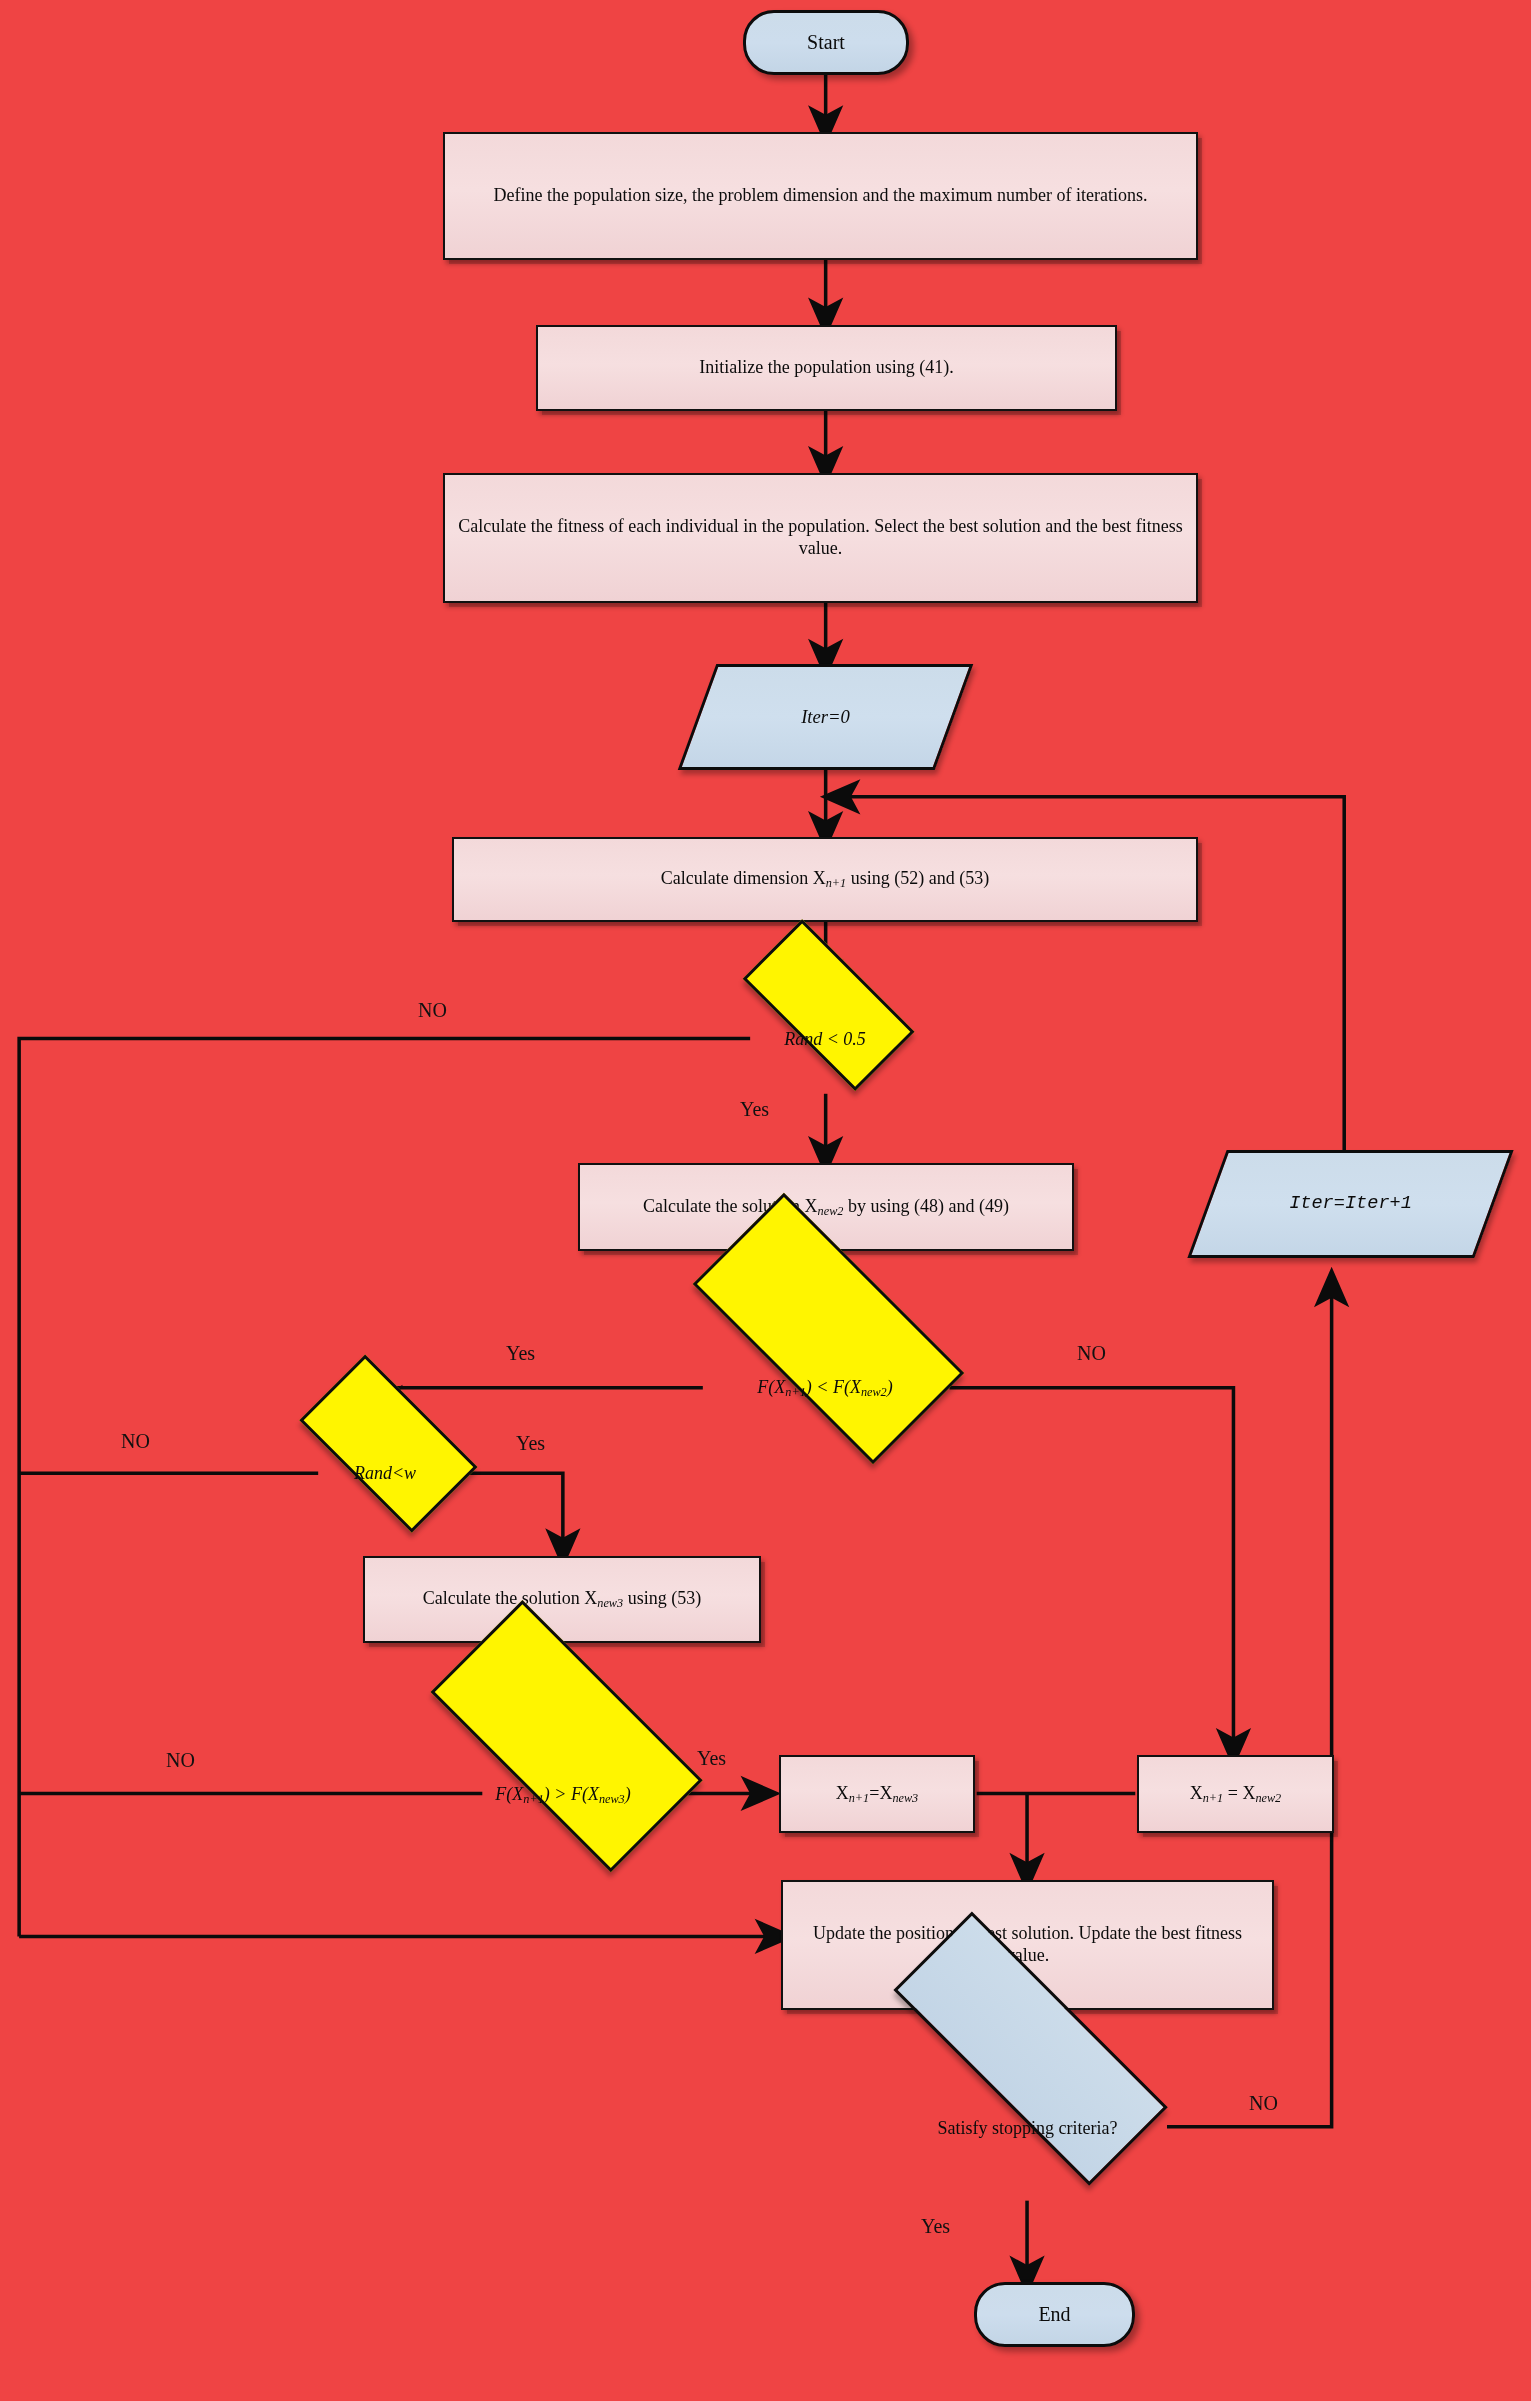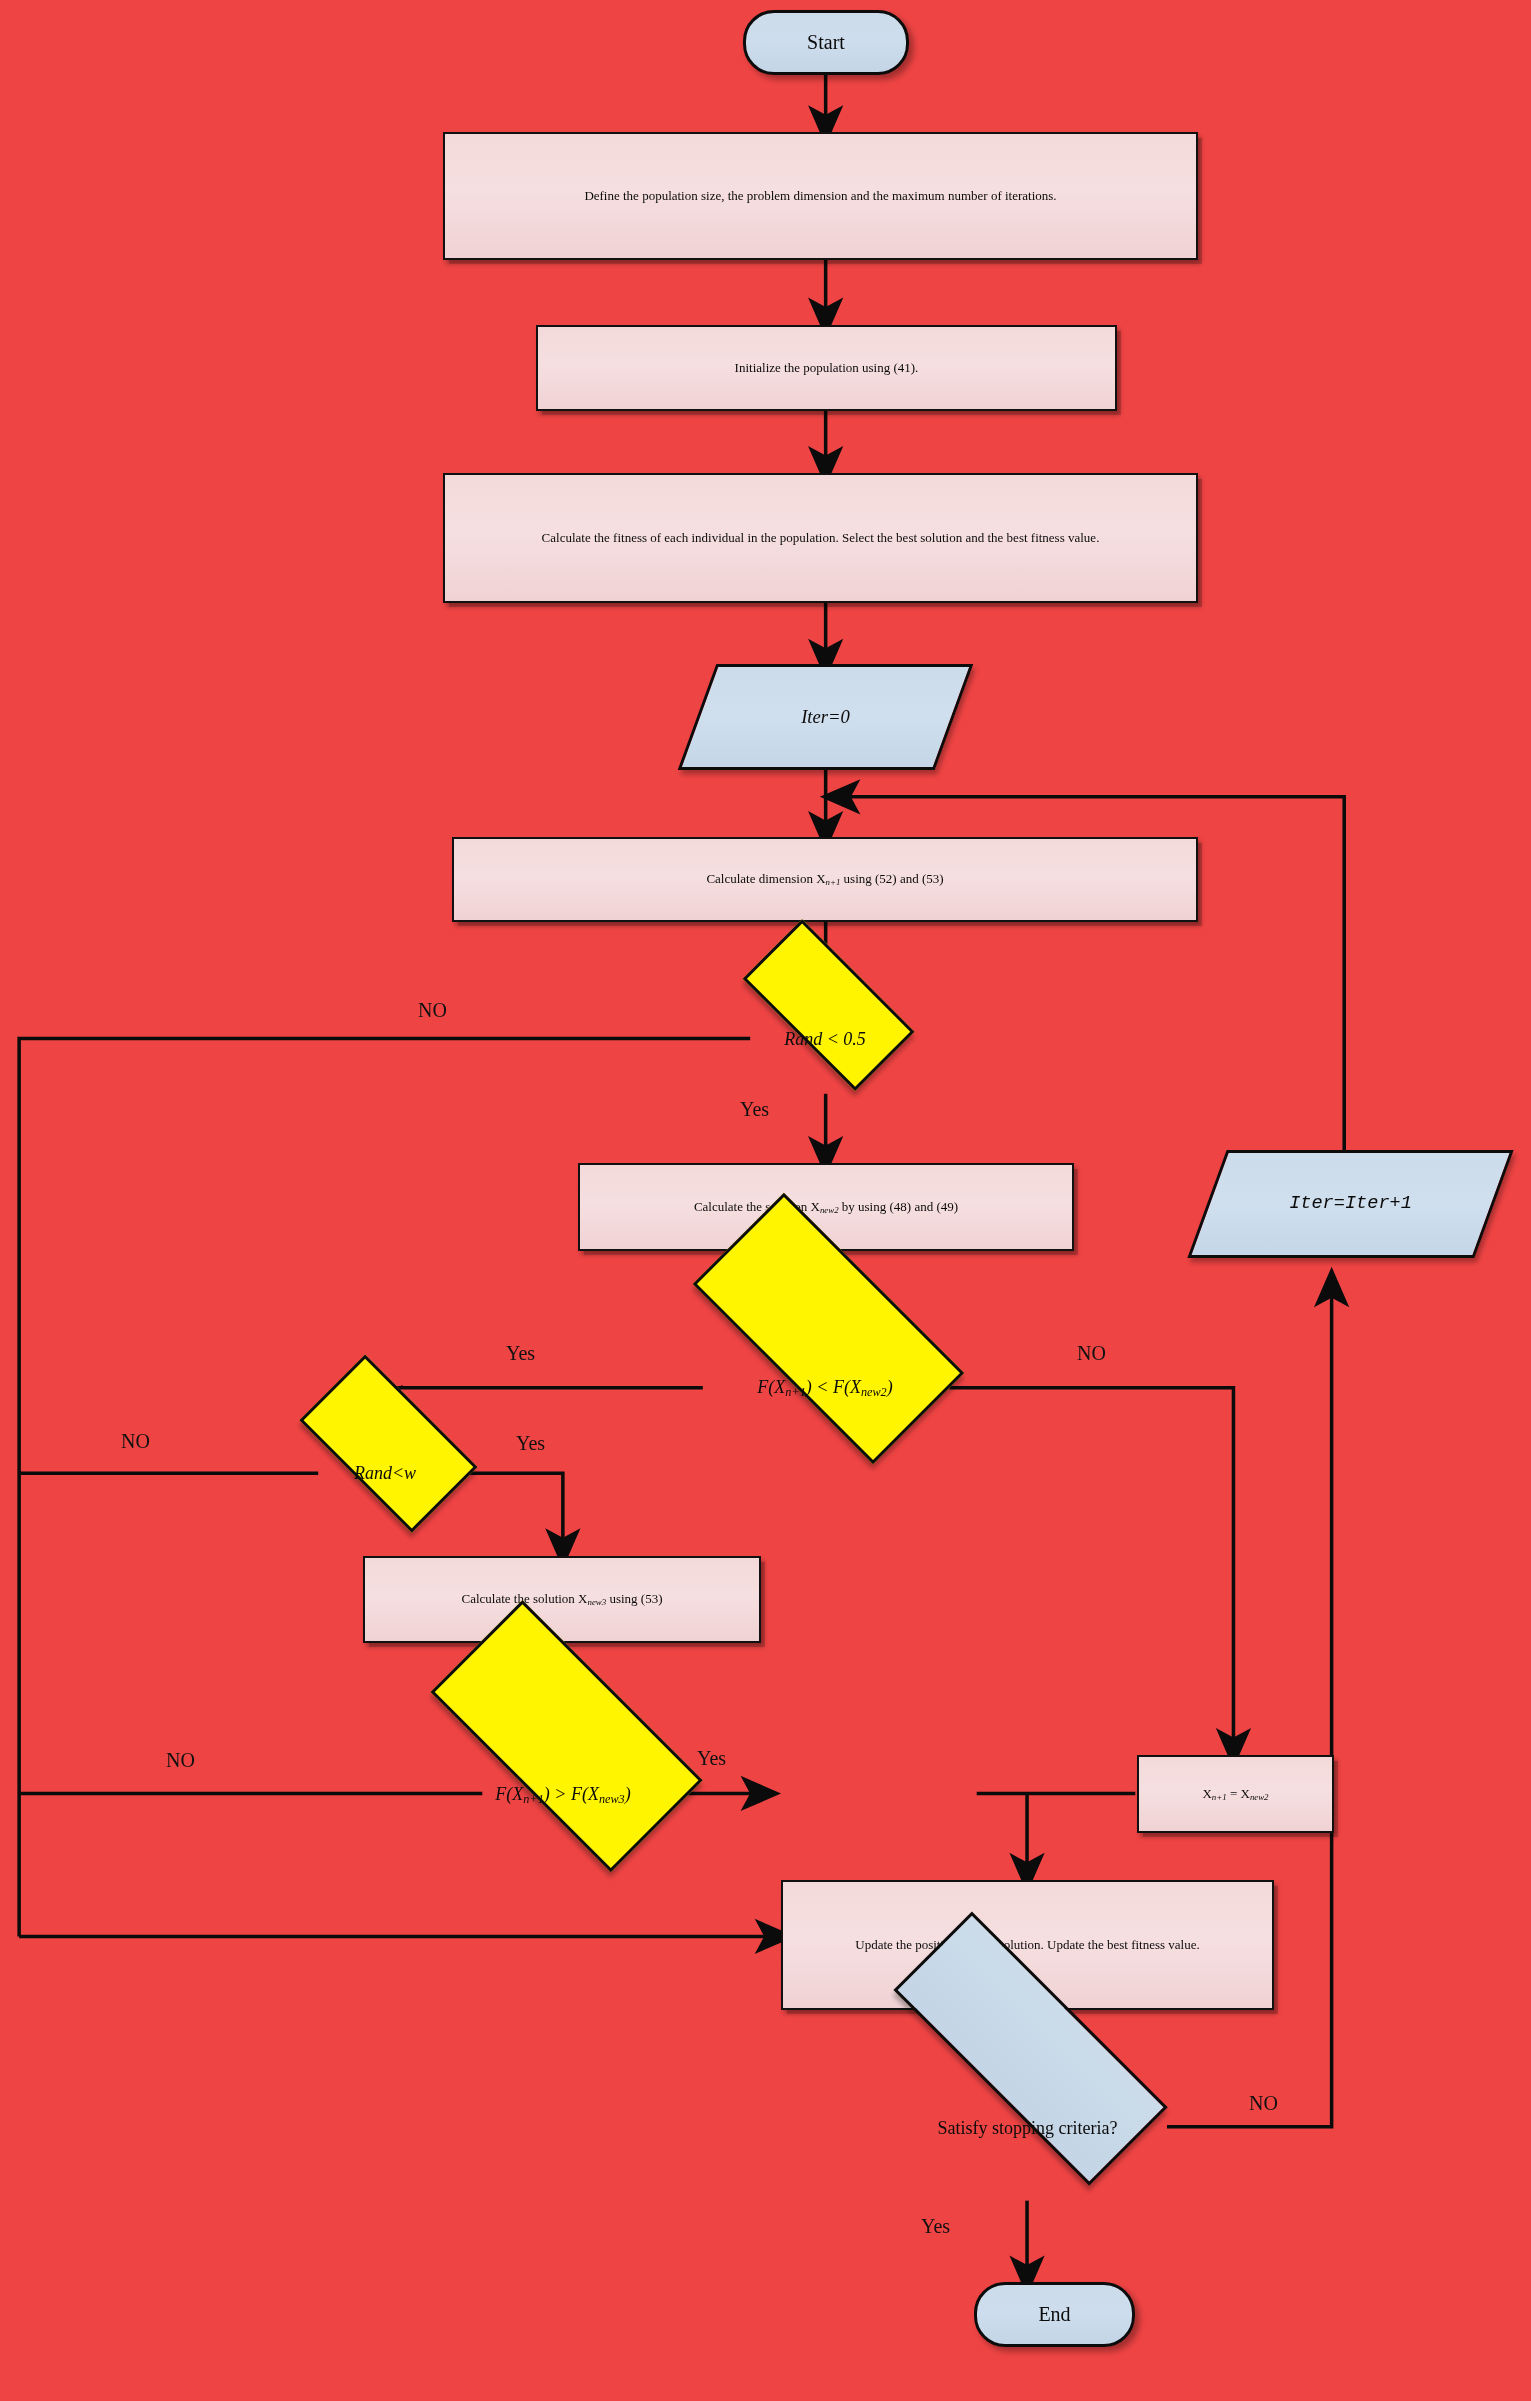--- a/index.html
+++ b/index.html
@@ -13,21 +13,21 @@
 
   .node{position:absolute;box-sizing:border-box;display:flex;
         align-items:center;justify-content:center;text-align:center;}
   .node .lbl{display:block;line-height:1.22;padding:0 7px;color:#0b0b0b;}
 
   
   .proc{
     background:linear-gradient(180deg,#f3d9da 0%,#f6dfe0 45%,#f0d2d4 100%);
     border:2.5px solid #111;
     box-shadow:5px 5px 0 -1px rgba(0,0,0,0.16), 3px 3.5px 4.5px rgba(0,0,0,0.30);
-    font-size:13px;
+    font-size:18px;
   }
   
   .term{
     background:linear-gradient(180deg,#ccdcea 0%,#cddded 50%,#c3d5e6 100%);
     border:3.5px solid #0c0c0c;border-radius:31px;
     box-shadow:4.5px 4.5px 6px rgba(0,0,0,0.33);
     font-size:20px;
   }
   
   .para{font-size:18.6px;font-style:italic;text-align:center;}
@@ -173,20 +173,25 @@
     </span>
   </div>
 
   <div class="node dec yellow" style="left:387px;top:1707px;width:352px;height:176px;">
     <span class="shape"></span>
     <span class="lbl">
       <span>F(X</span><sub>n+1</sub><span>) &gt; F(X</span><sub>new3</sub><span>)</span>
     </span>
   </div>
 
+  <div class="node proc" style="left:779px;top:1755px;width:196px;height:78px;">
+    <span class="lbl">
+      <span>X</span><sub>n+1</sub><span>=X</span><sub>new3</sub>
+    </span>
+  </div>
 
   <div class="node proc" style="left:1137px;top:1755px;width:197px;height:78px;">
     <span class="lbl">
       <span>X</span><sub>n+1</sub><span> = X</span><sub>new2</sub>
     </span>
   </div>
 
   <div class="node proc" style="left:781px;top:1880px;width:493px;height:130px;">
     <span class="lbl">Update the position of best solution. Update the best fitness value.</span>
   </div>

